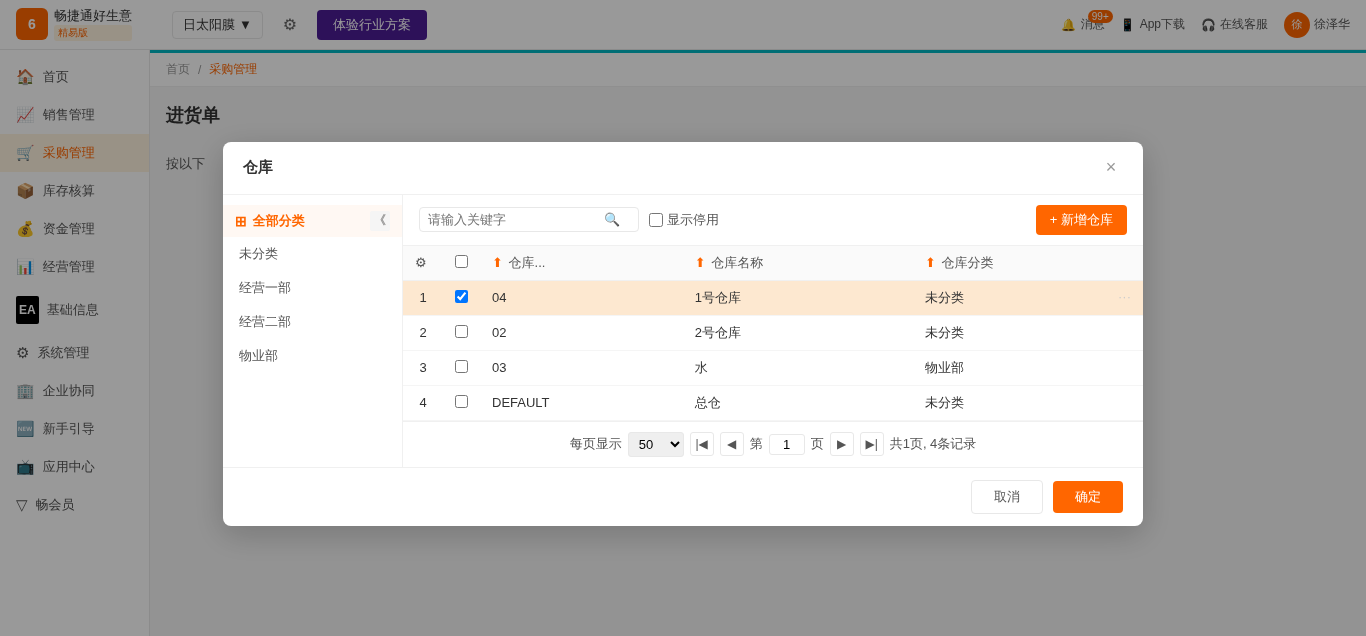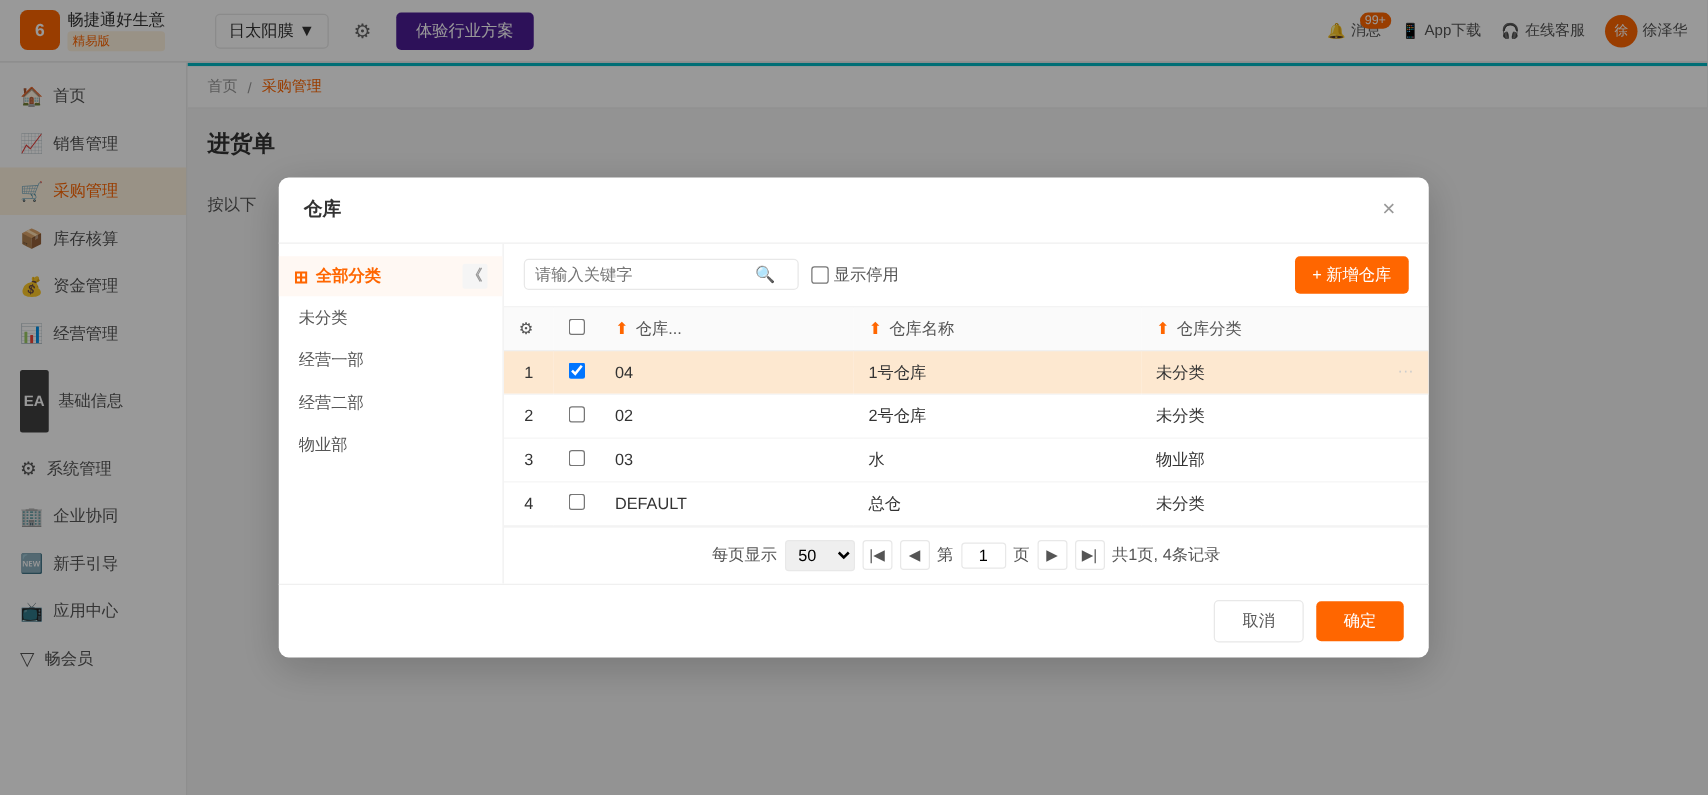--- a/index.html
+++ b/index.html
@@ -336,21 +336,21 @@
     </div>
     <div class="sidebar-item">
       <span class="icon">💰</span>
       <span>资金管理</span>
     </div>
     <div class="sidebar-item">
       <span class="icon">📊</span>
       <span>经营管理</span>
     </div>
     <div class="sidebar-item">
-      <span class="icon" style="font-size:12px;font-weight:bold;background:#404040;color:#fff;padding:18px 3px;border-radius:2px;">EA</span>
+      <span class="icon" style="font-size:12px;font-weight:bold;background:#000000;color:#fff;padding:7px 3px;border-radius:2px;">EA</span>
       <span>基础信息</span>
     </div>
     <div class="sidebar-item">
       <span class="icon">⚙</span>
       <span>系统管理</span>
     </div>
     <div class="sidebar-item">
       <span class="icon">🏢</span>
       <span>企业协同</span>
     </div>

